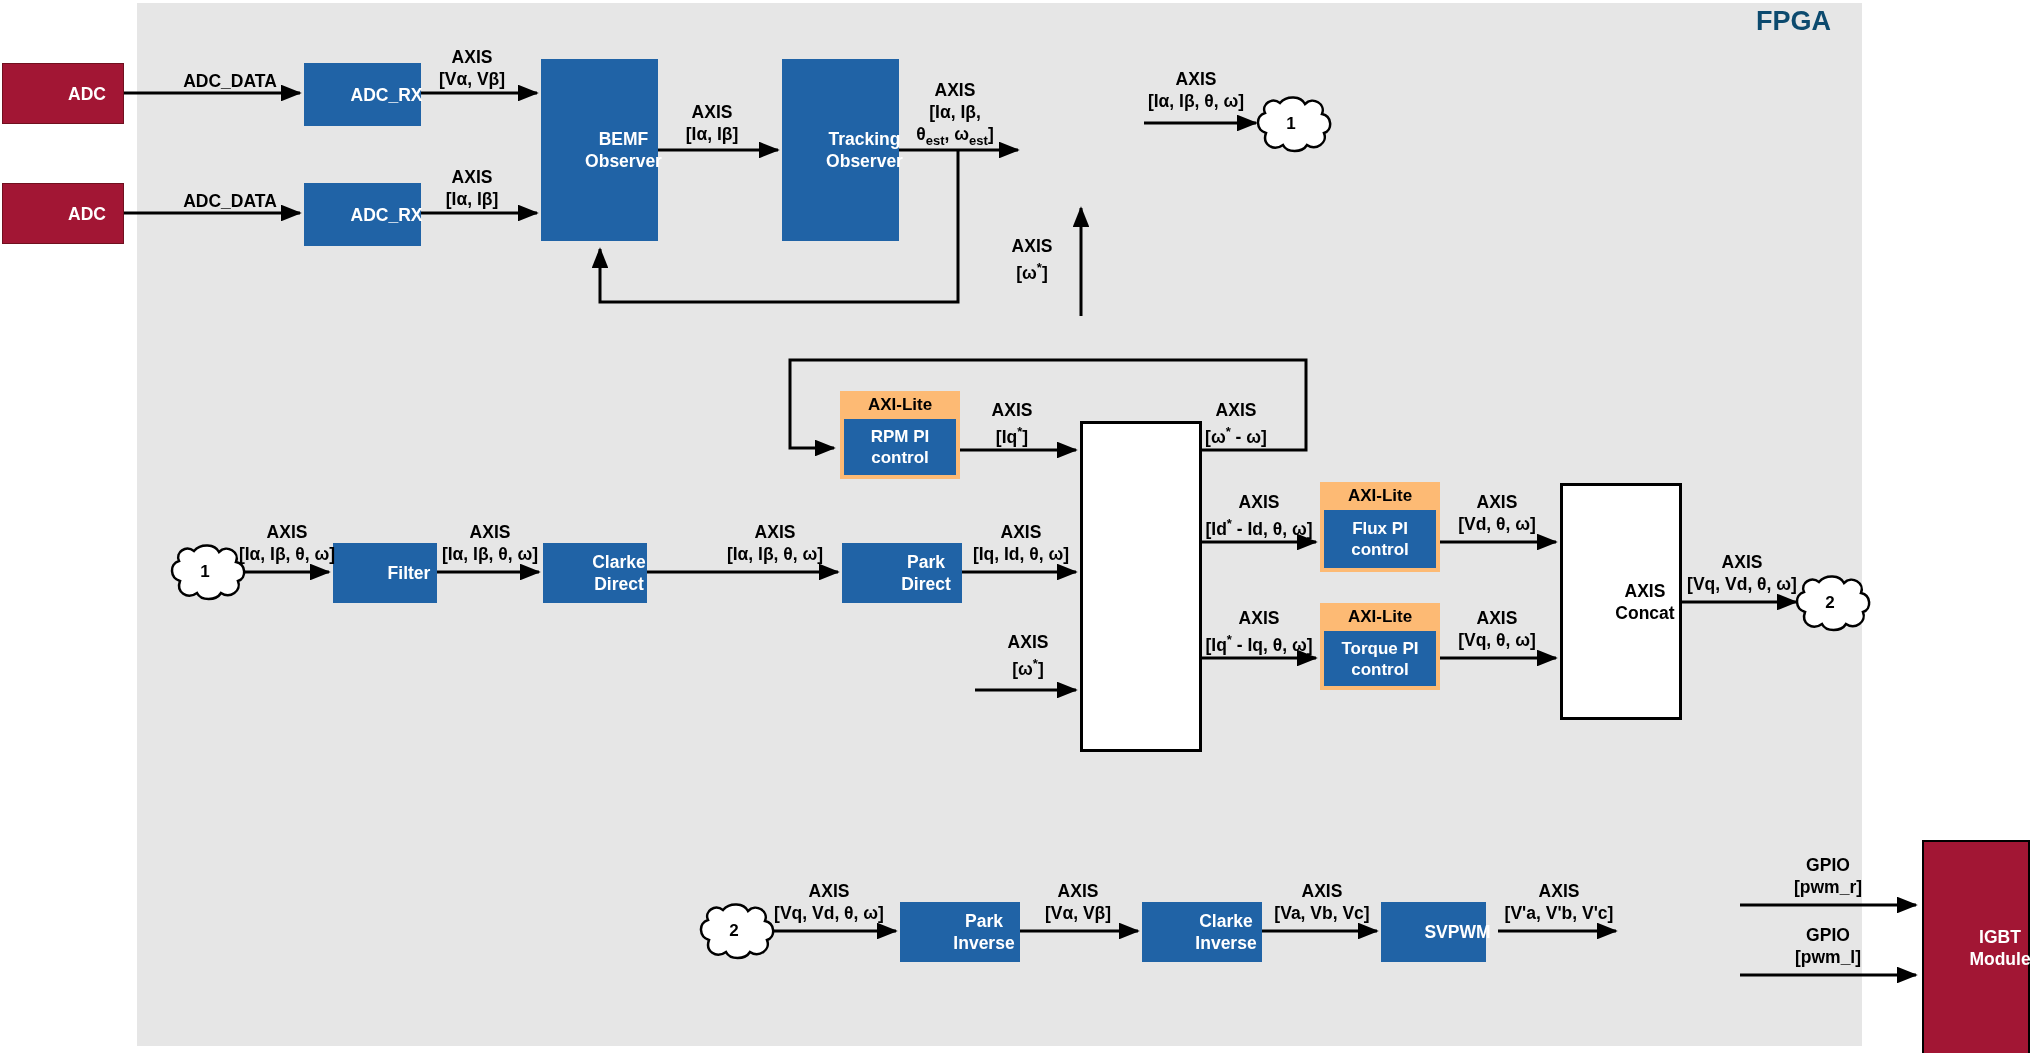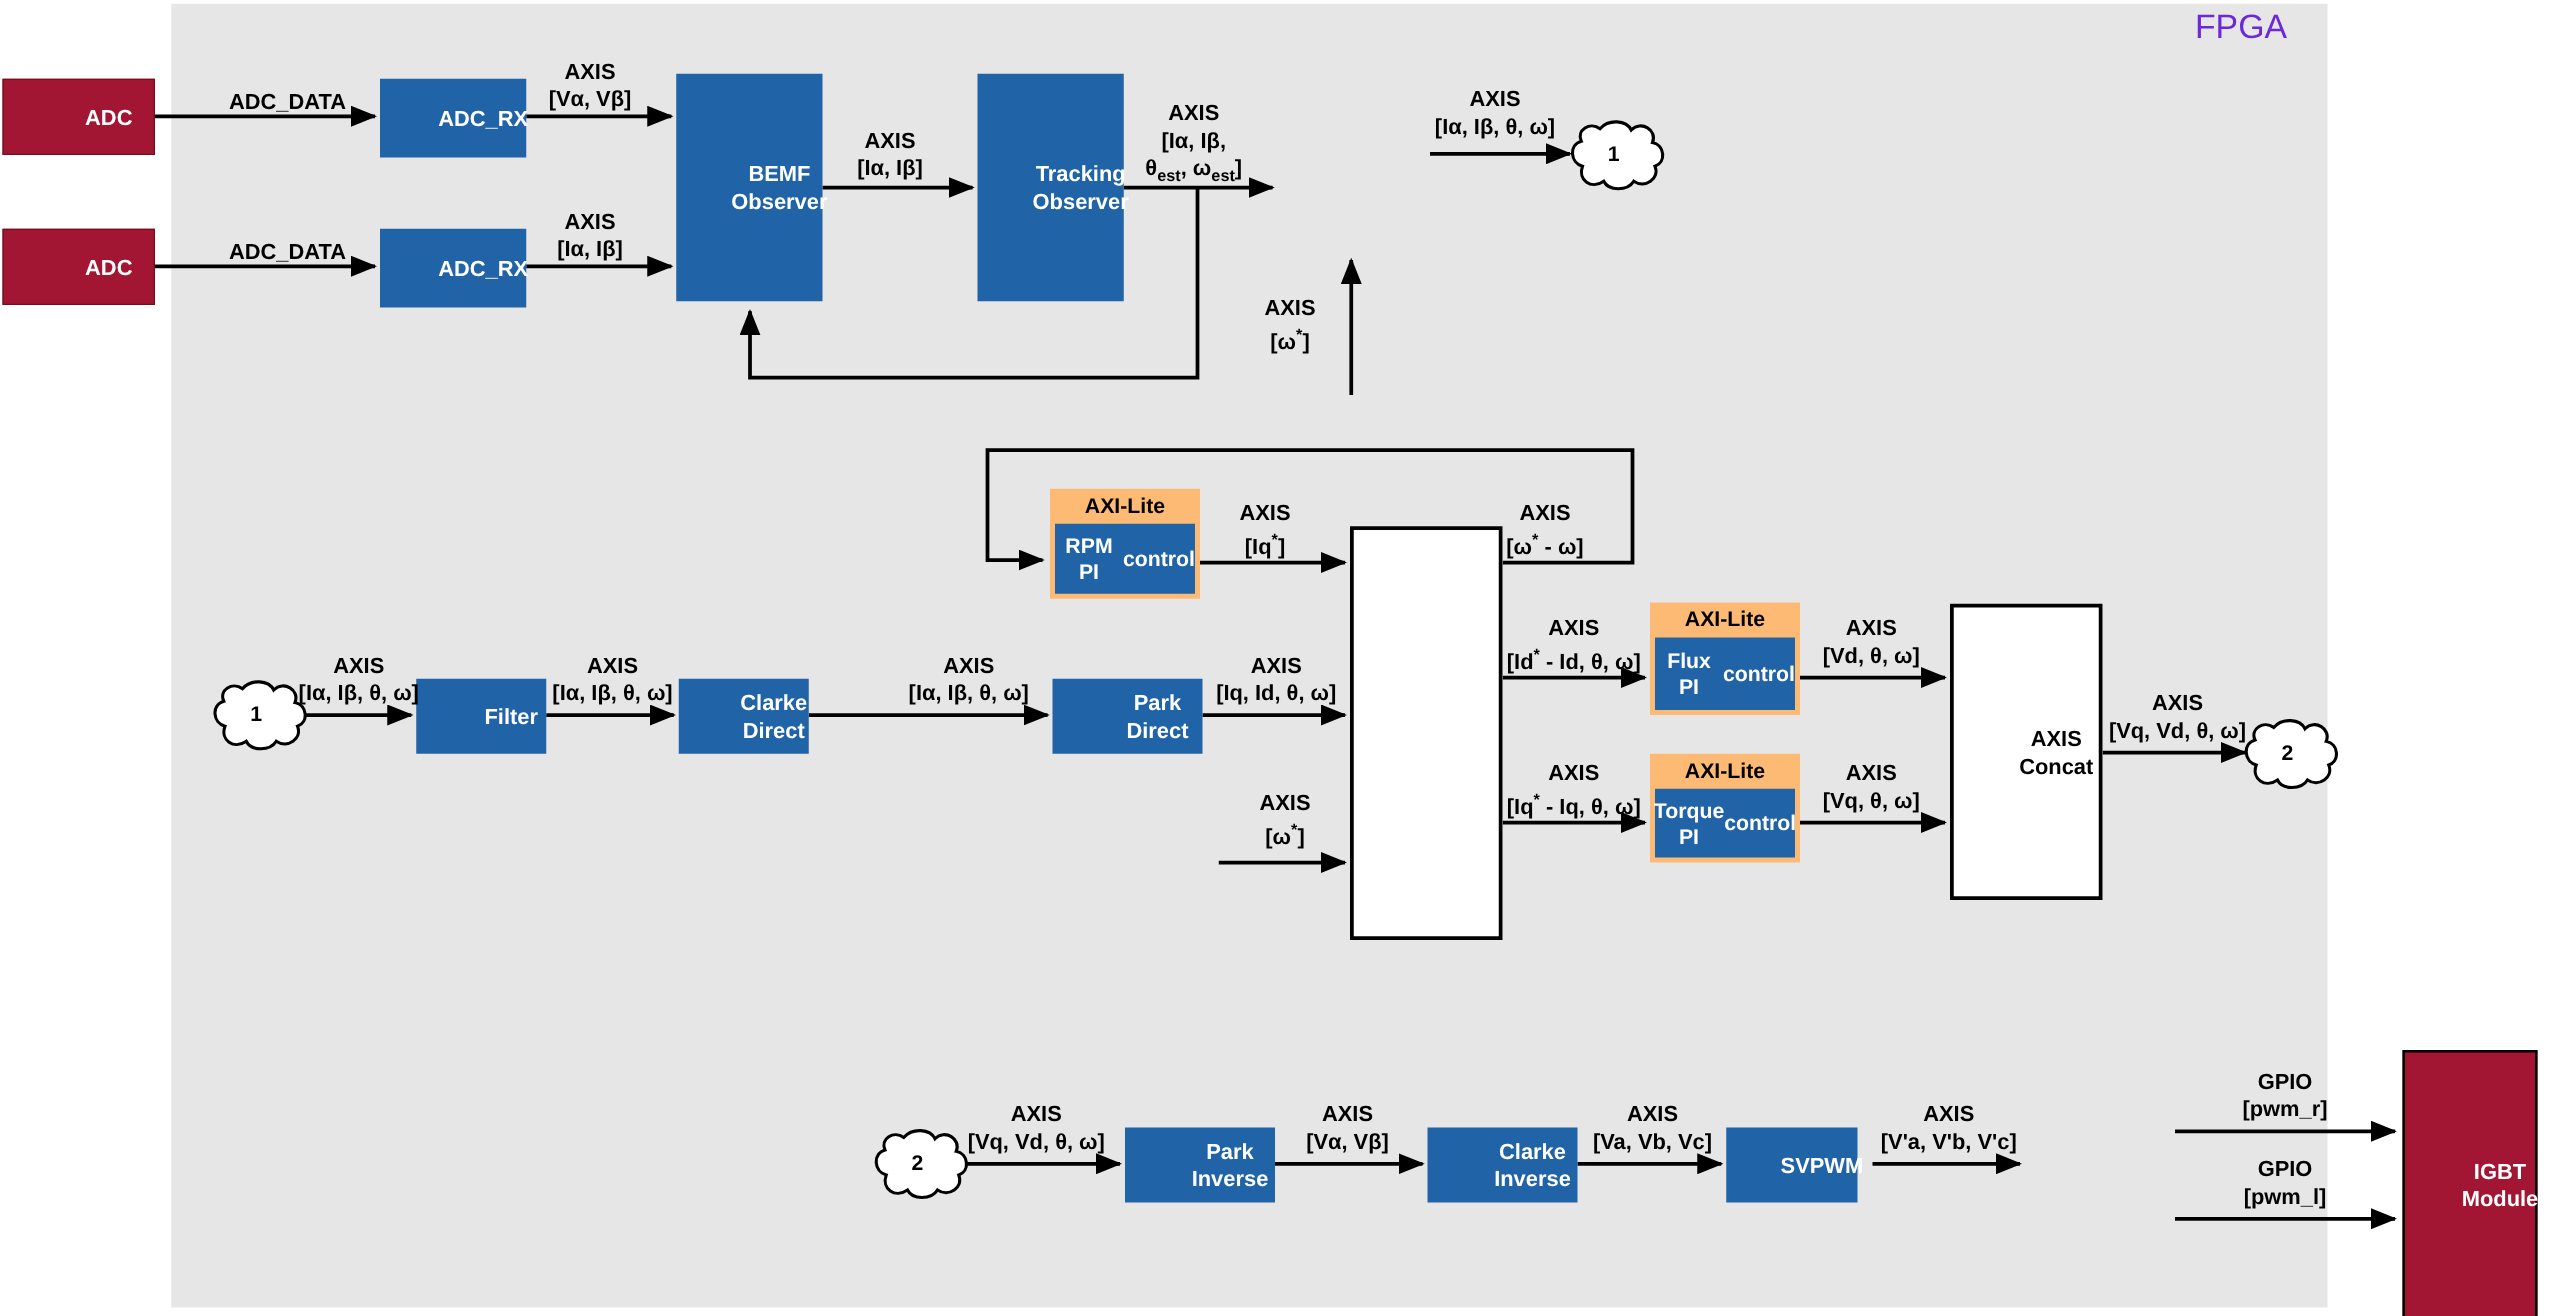--- a/index.html
+++ b/index.html
@@ -1,30 +1,30 @@
 <!DOCTYPE html>
 <html><head>
 <meta charset="utf-8">
 <style>
   html,body{margin:0;padding:0;background:#fff;font-family:"Liberation Sans",sans-serif;}
   #canvas{position:relative;width:2043px;height:1053px;overflow:hidden;background:#fff;}
   .fpga-bg{position:absolute;left:137px;top:3px;width:1725px;height:1043px;background:#E6E6E6;}
-  .fpga-title{position:absolute;left:1756px;top:6px;width:90px;font-size:27px;font-weight:400;color:#6d28d9;}
+  .fpga-title{position:absolute;left:1756px;top:6px;width:90px;font-size:27px;font-weight:700;color:#0c4a6e;}
   .blk{position:absolute;display:flex;flex-direction:column;align-items:center;justify-content:center;
        background:#2063A6;color:#fff;font-weight:700;font-size:17.5px;line-height:22px;text-align:center;box-sizing:border-box;padding-left:48px;}
   .red{background:#A21634;border:1px solid #70101F;}
   .whiteblk{background:#fff;border:3px solid #000;color:#000;}
   .container-lb{background:#5FACDF;border:2px solid #000;}
   .inner-blk{position:absolute;display:flex;align-items:center;justify-content:center;
        background:#2063A6;color:#fff;font-weight:700;font-size:17.5px;}
   .pi{position:absolute;background:#fdba74;box-sizing:border-box;}
   .pi .hdr{position:absolute;left:0;top:0;width:100%;height:28px;display:flex;align-items:center;justify-content:center;
        color:#000;font-weight:700;font-size:17px;}
   .pi .bdy{position:absolute;left:4px;right:4px;top:28px;bottom:4px;background:#2063A6;color:#fff;font-weight:700;
-       font-size:17px;line-height:21px;display:flex;flex-direction:row;align-items:center;justify-content:center;text-align:center;}
+       font-size:17px;line-height:21px;display:flex;flex-direction:column;align-items:center;justify-content:center;text-align:center;}
   .lbl{position:absolute;transform:translateX(-50%);text-align:center;color:#000;font-weight:700;
        font-size:17.5px;line-height:22px;white-space:nowrap;}
   .lbl sub{font-size:13px;font-weight:700;}
   .lbl sup{font-size:13px;font-weight:700;}
   .cloudnum{position:absolute;width:44px;text-align:center;color:#000;font-weight:700;font-size:17px;}
   svg.wires{position:absolute;left:0;top:0;pointer-events:none;}
 </style>
 </head>
 <body>
 

